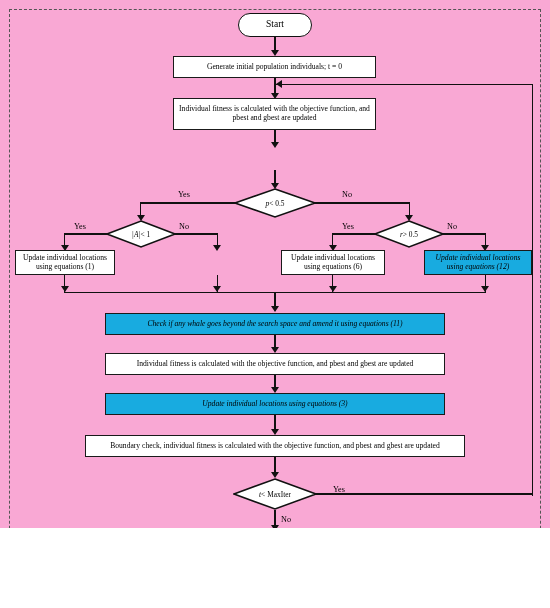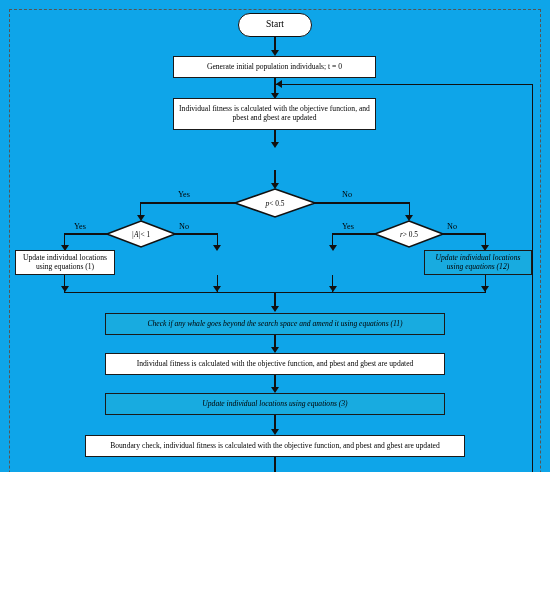--- a/index.html
+++ b/index.html
@@ -1,17 +1,17 @@
 <!DOCTYPE html>
 <html><head>
 <meta charset="utf-8">
 <style>
   html,body{margin:0;padding:0;background:#ffffff;}
   body{font-family:"Liberation Serif", serif;}
-  #page{position:relative;width:550px;height:472px;background:#0ea5e9;overflow:hidden;}
+  #page{position:relative;width:550px;height:528px;background:#f9a8d4;overflow:hidden;}
   #dashed-frame{position:absolute;left:9px;top:9px;width:532px;height:590px;border:1px dashed #555;box-sizing:border-box;}
   .node{position:absolute;box-sizing:border-box;display:flex;align-items:center;justify-content:center;text-align:center;color:#000;line-height:1.18;}
   .proc{border:1.4px solid #1a1a1a;background:#fff;font-size:7.6px;padding:1px 3px;}
   .proc.cyan{background:#18ABE0;font-style:italic;}
   .term{border:1.4px solid #111;background:#fff;border-radius:14px;font-size:9.5px;}
   .diamond-wrap{position:absolute;}
   .diamond{position:absolute;left:0;top:0;width:100%;height:100%;}
   .dlabel{position:absolute;left:0;top:0;width:100%;height:100%;display:flex;align-items:center;justify-content:center;font-size:7.4px;font-style:italic;}
   .dlabel .rm{font-style:normal;}
   .lbl{position:absolute;font-size:8.2px;color:#000;white-space:nowrap;}
@@ -112,20 +112,21 @@
   <div class="ln v" style="left:332px;top:233.3px;height:14px;"></div>
   <div class="arrow down" style="left:328.7px;top:245px;"></div>
 
   <div class="ln h" style="left:442px;top:233.3px;width:44px;"></div>
   <div class="ln v" style="left:484.6px;top:233.3px;height:14px;"></div>
   <div class="arrow down" style="left:481.3px;top:245px;"></div>
 
   <div class="node proc" style="left:15px;top:250px;width:100px;height:25px;">Update individual locations using equations (1)</div>
 
 
+  <div class="node proc" style="left:281px;top:250px;width:104px;height:25px;">Update individual locations using equations (6)</div>
 
   <div class="node proc cyan" style="left:424px;top:250px;width:108px;height:25px;">Update individual locations using equations (12)</div>
 
   <div class="ln v" style="left:64px;top:275px;height:17px;"></div>
   <div class="ln v" style="left:216.6px;top:275px;height:17px;"></div>
   <div class="ln v" style="left:332px;top:275px;height:17px;"></div>
   <div class="ln v" style="left:484.6px;top:275px;height:17px;"></div>
   <div class="arrow down" style="left:60.7px;top:286px;"></div>
   <div class="arrow down" style="left:213.3px;top:286px;"></div>
   <div class="arrow down" style="left:328.7px;top:286px;"></div>

